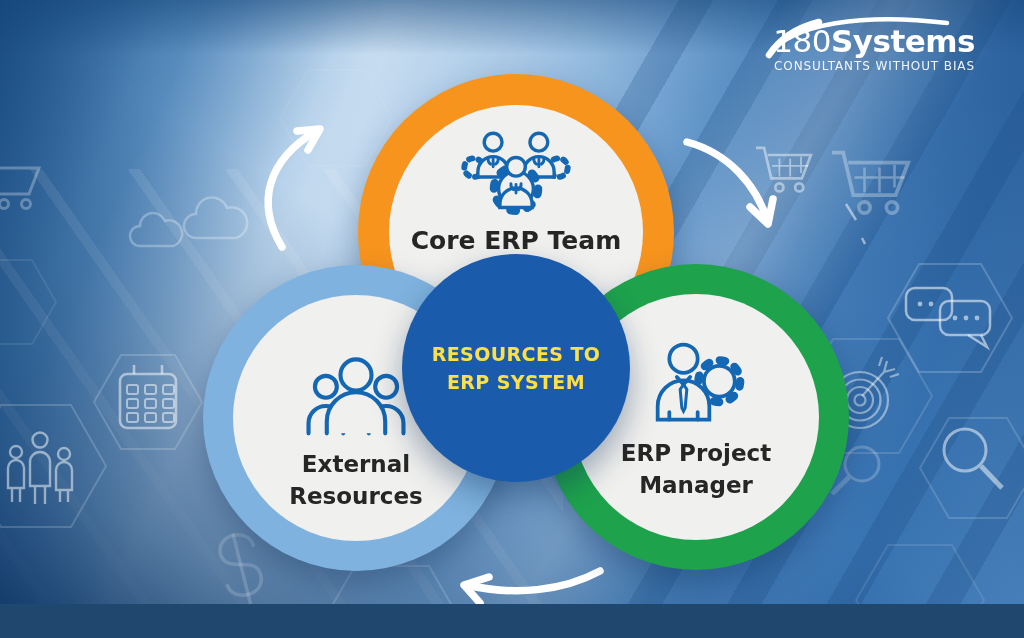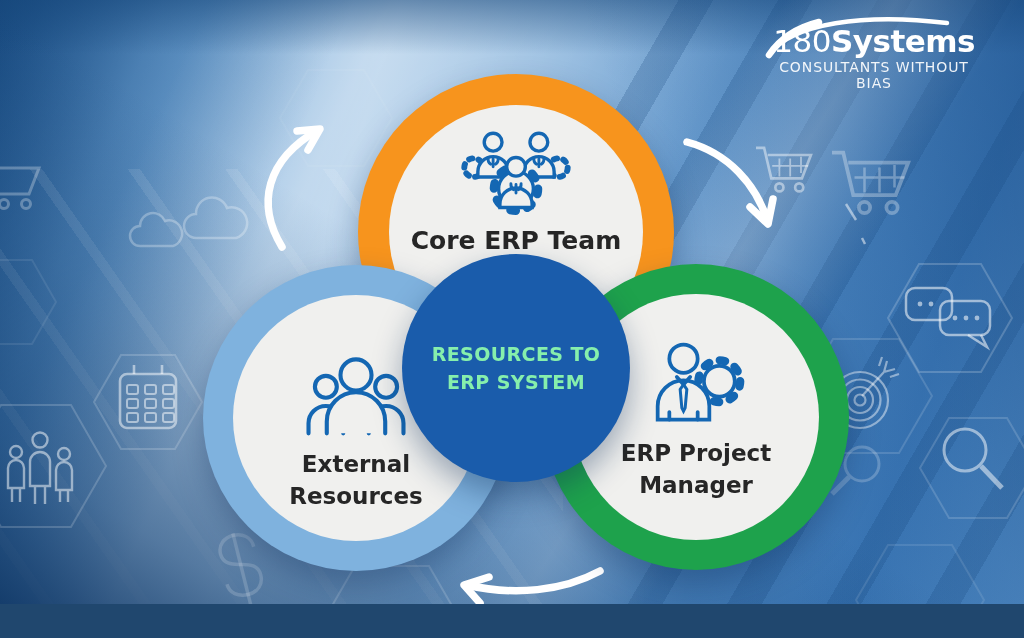--- a/index.html
+++ b/index.html
@@ -24,34 +24,34 @@
   .node-circle{position:absolute;border-radius:50%;box-shadow:0 14px 30px rgba(12,44,88,.35);}
   .node-inner{position:absolute;border-radius:50%;background:#F0F0EE;display:flex;flex-direction:column;align-items:center;text-align:center;}
   .c-orange{left:358px;top:74px;width:316px;height:316px;z-index:3;}
   .c-orange .node-inner{inset:31px;}
   .c-blue{left:203px;top:265px;width:306px;height:306px;z-index:4;}
   .c-green{left:543px;top:264px;width:306px;height:306px;z-index:5;}
   .c-blue .node-inner,.c-green .node-inner{inset:30px;}
   .c-center{left:402px;top:254px;width:228px;height:228px;z-index:6;border-radius:50%;
     position:absolute;display:flex;align-items:center;justify-content:center;text-align:center;
     box-shadow:0 14px 30px rgba(12,44,88,.38);}
-  .center-text{color:#86efac;font-weight:700;font-size:19px;line-height:28px;letter-spacing:.4px;}
+  .center-text{color:#fde047;font-weight:700;font-size:19px;line-height:28px;letter-spacing:.4px;}
   .node-label{font-weight:700;color:#262626;}
   .lbl-core{font-size:25px;margin-top:5px;}
   .lbl-two{font-size:23px;line-height:32px;margin-top:11px;}
   .icon-core{margin-top:16px;}
   .icon-ext{margin-top:58px;}
   .icon-pm{margin-top:44px;}
 
   .logo{position:absolute;top:24px;right:49px;width:202px;text-align:right;z-index:7;}
   .logo-swoosh{position:absolute;left:-12px;top:-15px;width:208px;height:52px;}
   .logo-brand{position:relative;color:#fff;font-size:31px;line-height:34px;letter-spacing:-.5px;}
   .lb-light{font-weight:400;}
   .lb-bold{font-weight:700;}
-  .logo-tagline{color:rgba(255,255,255,.92);font-size:14px;letter-spacing:.9px;margin-top:1px;font-weight:400;text-align:center;}
+  .logo-tagline{color:rgba(255,255,255,.92);font-size:12px;letter-spacing:.9px;margin-top:1px;font-weight:400;}
 </style>
 </head>
 <body>
 
 <div class="stage">
 
   <div class="ov ov-light-band"></div>
   <div class="ov ov-topleft-dark"></div>
   <div class="ov ov-top-dark"></div>
   <div class="streaks-right"></div>

